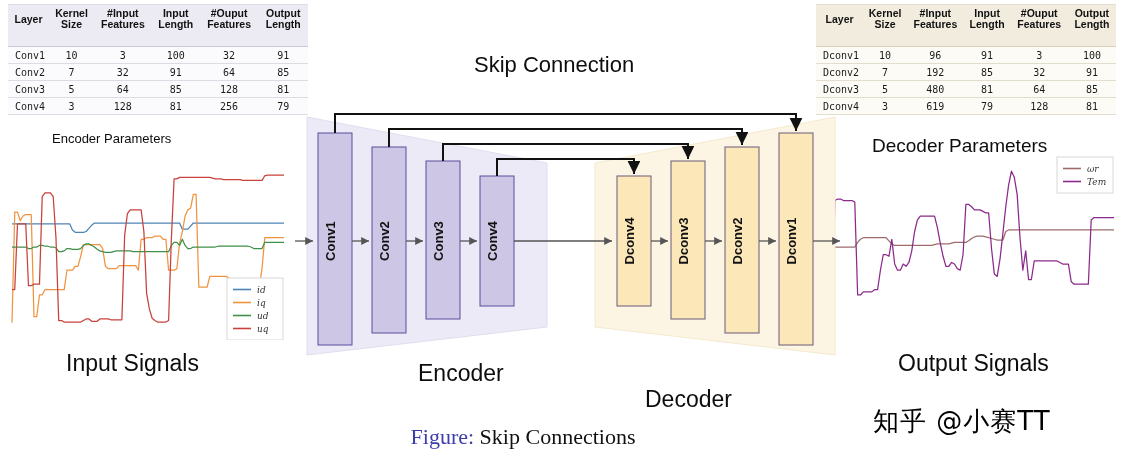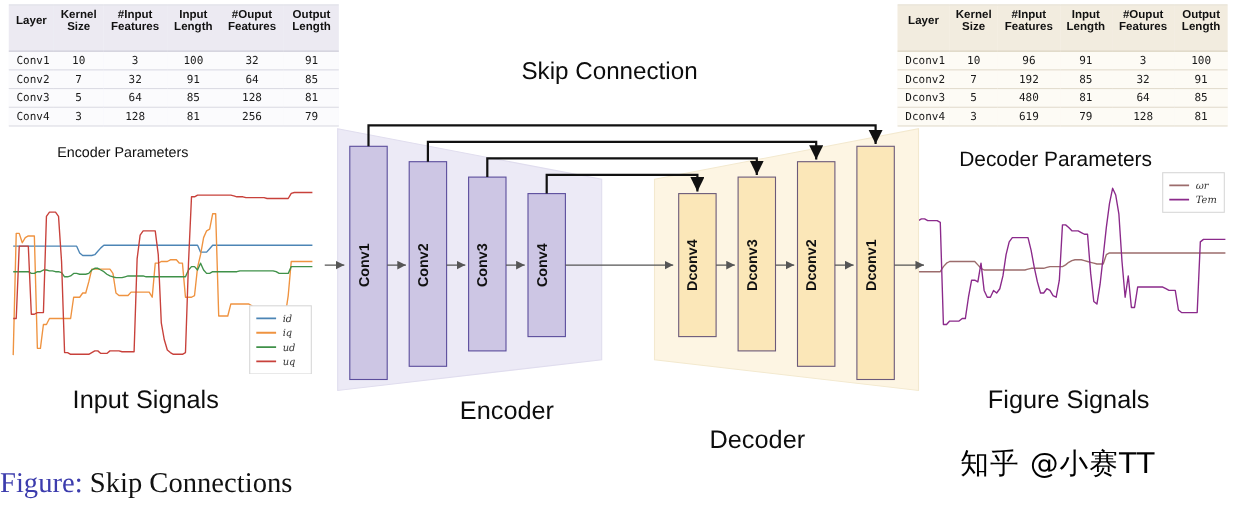--- a/index.html
+++ b/index.html
@@ -44,21 +44,21 @@
   #lbl-decoder-params{left:872px;top:135px;font-size:19px;}
   #lbl-skip{left:474px;top:52px;font-size:22px;}
   #lbl-input-signals{left:66px;top:350px;font-size:23px;}
   #lbl-output-signals{left:898px;top:350px;font-size:23px;}
   #lbl-encoder{left:370px;top:360px;font-size:23px;margin-left:48px;}
   #lbl-decoder{left:645px;top:360px;font-size:23px;margin-top:26px;}
 
   
   #caption{
     position:absolute;left:0;top:424px;width:1046px;
-    font-family:"Liberation Serif",serif;font-size:26px;
+    text-align:center;font-family:"Liberation Serif",serif;font-size:22px;
   }
   #caption .fig{color:#3c3cad;}
   #caption .txt{color:#111;}
 
   
   #watermark{
     position:absolute;left:873px;top:404px;
     font-size:26px;color:#000000;letter-spacing:1px;
     font-family:"DejaVu Sans",sans-serif;
     white-space:nowrap;
@@ -170,21 +170,21 @@
         <td>128</td>
         <td>81</td>
       </tr>
     </tbody>
   </table>
 
   <div class="hlabel" id="lbl-encoder-params">Encoder Parameters</div>
   <div class="hlabel" id="lbl-decoder-params">Decoder Parameters</div>
   <div class="hlabel" id="lbl-skip">Skip Connection</div>
   <div class="hlabel" id="lbl-input-signals">Input Signals</div>
-  <div class="hlabel" id="lbl-output-signals">Figure Signals</div>
+  <div class="hlabel" id="lbl-output-signals">Output Signals</div>
   <div class="hlabel" id="lbl-encoder">Encoder</div>
   <div class="hlabel" id="lbl-decoder">Decoder</div>
 
   <div class="chartbox" id="chart-left">
     <svg width="280" height="190" viewBox="0 0 280 190">
       <g id="left-lines">
           <path d="M4.00,73.78 L6.75,73.78 L9.49,73.78 L12.24,73.78 L14.99,73.78 L17.74,73.78 L20.48,73.78 L23.23,73.78 L25.98,73.78 L28.73,73.78 L31.47,73.78 L34.22,73.78 L36.97,73.78 L39.72,73.78 L42.46,73.78 L45.21,73.78 L47.96,73.78 L50.71,73.78 L53.45,73.78 L56.20,73.78 L58.95,73.78 L61.70,73.78 L64.44,79.97 L67.19,82.30 L69.94,82.30 L72.69,82.30 L75.43,82.30 L78.18,81.52 L80.93,78.43 L83.68,75.33 L86.42,73.01 L89.17,73.01 L91.92,73.01 L94.67,73.01 L97.41,73.01 L100.16,73.01 L102.91,73.01 L105.66,73.01 L108.40,73.01 L111.15,73.01 L113.90,73.01 L116.65,73.01 L119.39,73.01 L122.14,73.01 L124.89,73.01 L127.64,73.01 L130.38,73.01 L133.13,73.01 L135.88,73.01 L138.63,73.01 L141.37,73.01 L144.12,73.01 L146.87,73.01 L149.62,73.01 L152.36,73.01 L155.11,73.01 L157.86,73.01 L160.61,73.01 L163.35,73.01 L166.10,73.01 L168.85,73.01 L171.60,73.01 L174.34,79.20 L177.09,79.20 L179.84,79.20 L182.59,76.10 L185.33,73.01 L188.08,73.01 L190.83,73.01 L193.58,73.01 L196.32,73.01 L199.07,73.01 L201.82,73.01 L204.57,73.01 L207.31,73.01 L210.06,73.01 L212.81,73.01 L215.56,73.01 L218.30,73.01 L221.05,73.01 L223.80,73.01 L226.55,73.01 L229.29,73.01 L232.04,73.01 L234.79,73.01 L237.54,73.01 L240.28,73.01 L243.03,73.01 L245.78,73.01 L248.53,73.01 L251.27,73.01 L254.02,73.01 L256.77,73.01 L259.52,73.01 L262.26,73.01 L265.01,73.01 L267.76,73.01 L270.51,73.01 L273.25,73.01 L276.00,73.01 " fill="none" stroke="#4c85b5" stroke-width="1.25" stroke-linejoin="round"></path>
           <path d="M4.00,172.84 L6.75,62.17 L9.49,62.17 L12.24,70.69 L14.99,66.04 L17.74,64.50 L20.48,64.50 L23.23,64.50 L25.98,166.65 L28.73,166.65 L31.47,144.98 L34.22,144.98 L36.97,139.57 L39.72,139.57 L42.46,139.57 L45.21,139.57 L47.96,139.57 L50.71,139.57 L53.45,139.57 L56.20,139.57 L58.95,120.22 L61.70,120.22 L64.44,120.22 L67.19,116.35 L69.94,116.35 L72.69,106.29 L75.43,94.68 L78.18,94.68 L80.93,94.68 L83.68,94.68 L86.42,94.68 L89.17,94.68 L91.92,94.68 L94.67,98.55 L97.41,116.35 L100.16,118.67 L102.91,118.67 L105.66,118.67 L108.40,118.67 L111.15,115.57 L113.90,115.57 L116.65,115.57 L119.39,115.57 L122.14,115.57 L124.89,115.57 L127.64,115.57 L130.38,120.22 L133.13,89.26 L135.88,89.26 L138.63,87.71 L141.37,87.71 L144.12,87.71 L146.87,86.17 L149.62,86.17 L152.36,86.17 L155.11,89.26 L157.86,89.26 L160.61,120.22 L163.35,120.22 L166.10,120.22 L168.85,118.67 L171.60,93.13 L174.34,81.52 L177.09,66.04 L179.84,59.85 L182.59,58.30 L185.33,44.37 L188.08,44.37 L190.83,137.24 L193.58,137.24 L196.32,137.24 L199.07,137.24 L201.82,126.41 L204.57,126.41 L207.31,126.41 L210.06,126.41 L212.81,126.41 L215.56,126.41 L218.30,126.41 L221.05,127.96 L223.80,134.15 L226.55,134.15 L229.29,134.15 L232.04,134.15 L234.79,134.15 L237.54,134.15 L240.28,137.24 L243.03,137.24 L245.78,137.24 L248.53,137.24 L251.27,137.24 L254.02,118.67 L256.77,87.71 L259.52,87.71 L262.26,87.71 L265.01,87.71 L267.76,87.71 L270.51,87.71 L273.25,87.71 L276.00,87.71 " fill="none" stroke="#ef9340" stroke-width="1.25" stroke-linejoin="round"></path>
           <path d="M4.00,97.00 L6.75,97.00 L9.49,97.00 L12.24,97.00 L14.99,97.00 L17.74,97.00 L20.48,98.55 L23.23,98.55 L25.98,97.00 L28.73,97.00 L31.47,95.45 L34.22,95.45 L36.97,96.23 L39.72,96.23 L42.46,97.00 L45.21,97.00 L47.96,97.77 L50.71,101.64 L53.45,101.64 L56.20,100.87 L58.95,98.55 L61.70,98.55 L64.44,99.32 L67.19,99.32 L69.94,99.32 L72.69,98.55 L75.43,95.45 L78.18,93.90 L80.93,93.90 L83.68,95.45 L86.42,97.00 L89.17,99.32 L91.92,100.87 L94.67,101.64 L97.41,102.42 L100.16,102.42 L102.91,102.42 L105.66,101.64 L108.40,100.87 L111.15,100.87 L113.90,100.87 L116.65,100.87 L119.39,100.87 L122.14,100.87 L124.89,101.64 L127.64,101.64 L130.38,101.64 L133.13,101.64 L135.88,101.64 L138.63,101.64 L141.37,101.64 L144.12,101.64 L146.87,101.64 L149.62,101.64 L152.36,101.64 L155.11,101.64 L157.86,101.64 L160.61,101.64 L163.35,95.45 L166.10,92.36 L168.85,92.36 L171.60,95.45 L174.34,89.26 L177.09,95.45 L179.84,98.55 L182.59,98.55 L185.33,97.00 L188.08,97.00 L190.83,97.00 L193.58,97.00 L196.32,97.00 L199.07,97.00 L201.82,97.00 L204.57,97.00 L207.31,97.00 L210.06,96.23 L212.81,96.23 L215.56,96.23 L218.30,96.23 L221.05,96.23 L223.80,96.23 L226.55,96.23 L229.29,96.23 L232.04,96.23 L234.79,96.23 L237.54,96.23 L240.28,96.23 L243.03,97.00 L245.78,98.55 L248.53,98.55 L251.27,98.55 L254.02,98.55 L256.77,92.36 L259.52,92.36 L262.26,92.36 L265.01,92.36 L267.76,92.36 L270.51,92.36 L273.25,92.36 L276.00,92.36 " fill="none" stroke="#3f9149" stroke-width="1.25" stroke-linejoin="round"></path>
           <path d="M4.00,139.57 L6.75,139.57 L9.49,73.78 L12.24,73.78 L14.99,73.78 L17.74,73.78 L20.48,135.70 L23.23,135.70 L25.98,134.15 L28.73,134.15 L31.47,134.15 L34.22,46.70 L36.97,42.83 L39.72,42.83 L42.46,42.83 L45.21,46.70 L47.96,87.71 L50.71,170.52 L53.45,170.52 L56.20,172.07 L58.95,172.07 L61.70,172.07 L64.44,172.07 L67.19,172.07 L69.94,172.07 L72.69,172.07 L75.43,170.52 L78.18,168.97 L80.93,168.97 L83.68,171.30 L86.42,171.30 L89.17,171.30 L91.92,168.97 L94.67,168.97 L97.41,168.97 L100.16,168.97 L102.91,169.75 L105.66,169.75 L108.40,169.75 L111.15,169.75 L113.90,169.75 L116.65,85.39 L119.39,63.72 L122.14,59.85 L124.89,59.85 L127.64,59.85 L130.38,59.85 L133.13,59.85 L135.88,81.52 L138.63,143.43 L141.37,158.91 L144.12,168.20 L146.87,170.52 L149.62,172.07 L152.36,172.07 L155.11,172.07 L157.86,172.07 L160.61,170.52 L163.35,89.26 L166.10,28.90 L168.85,28.90 L171.60,27.35 L174.34,27.35 L177.09,27.35 L179.84,27.35 L182.59,27.35 L185.33,27.35 L188.08,27.35 L190.83,27.35 L193.58,27.35 L196.32,27.35 L199.07,27.35 L201.82,27.35 L204.57,28.12 L207.31,28.90 L210.06,28.90 L212.81,28.90 L215.56,29.67 L218.30,29.67 L221.05,29.67 L223.80,29.67 L226.55,29.67 L229.29,29.67 L232.04,29.67 L234.79,30.44 L237.54,30.44 L240.28,30.44 L243.03,30.44 L245.78,30.44 L248.53,30.44 L251.27,30.44 L254.02,30.44 L256.77,25.80 L259.52,25.03 L262.26,25.03 L265.01,25.03 L267.76,25.03 L270.51,25.03 L273.25,25.03 L276.00,25.03 " fill="none" stroke="#c8413b" stroke-width="1.25" stroke-linejoin="round"></path>

